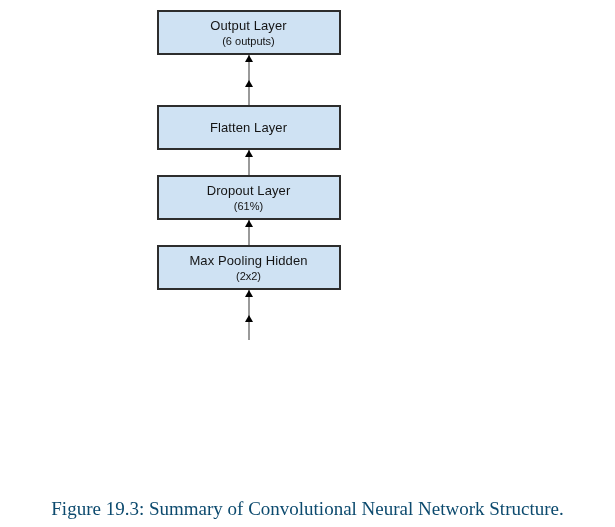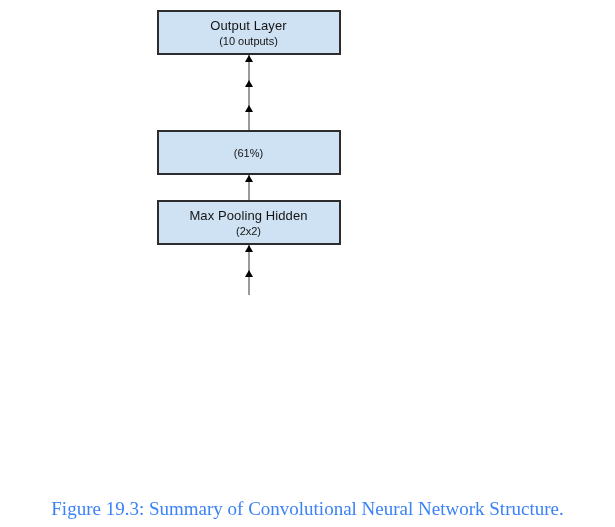--- a/index.html
+++ b/index.html
@@ -74,52 +74,57 @@
     border-bottom: 7px solid #000000;
   }
   .caption {
     position: absolute;
     top: 498px;
     left: 0;
     width: 615px;
     text-align: center;
     font-family: "Liberation Serif", "DejaVu Serif", serif;
     font-size: 19px;
-    color: #3b82f6;
+    color: #0c4a6e;
   }
 </style>
 </head>
 <body>
 
 <div class="page">
   <div class="diagram">
 
     <div class="layer-box">
       <div class="layer-name">Output Layer</div>
-      <div class="layer-detail">(10 outputs)</div>
+      <div class="layer-detail">(6 outputs)</div>
     </div>
 
     <div class="arrow">
       <span class="arrow-shaft"></span>
       <span class="arrow-head"></span>
     </div>
 
 
     <div class="arrow">
       <span class="arrow-shaft"></span>
       <span class="arrow-head"></span>
     </div>
 
+    <div class="layer-box">
+      <div class="layer-name">Flatten Layer</div>
+
+    </div>
 
     <div class="arrow">
       <span class="arrow-shaft"></span>
       <span class="arrow-head"></span>
     </div>
 
     <div class="layer-box">
+      <div class="layer-name">Dropout Layer</div>
       <div class="layer-detail">(61%)</div>
     </div>
 
     <div class="arrow">
       <span class="arrow-shaft"></span>
       <span class="arrow-head"></span>
     </div>
 
     <div class="layer-box">
       <div class="layer-name">Max Pooling Hidden</div>

